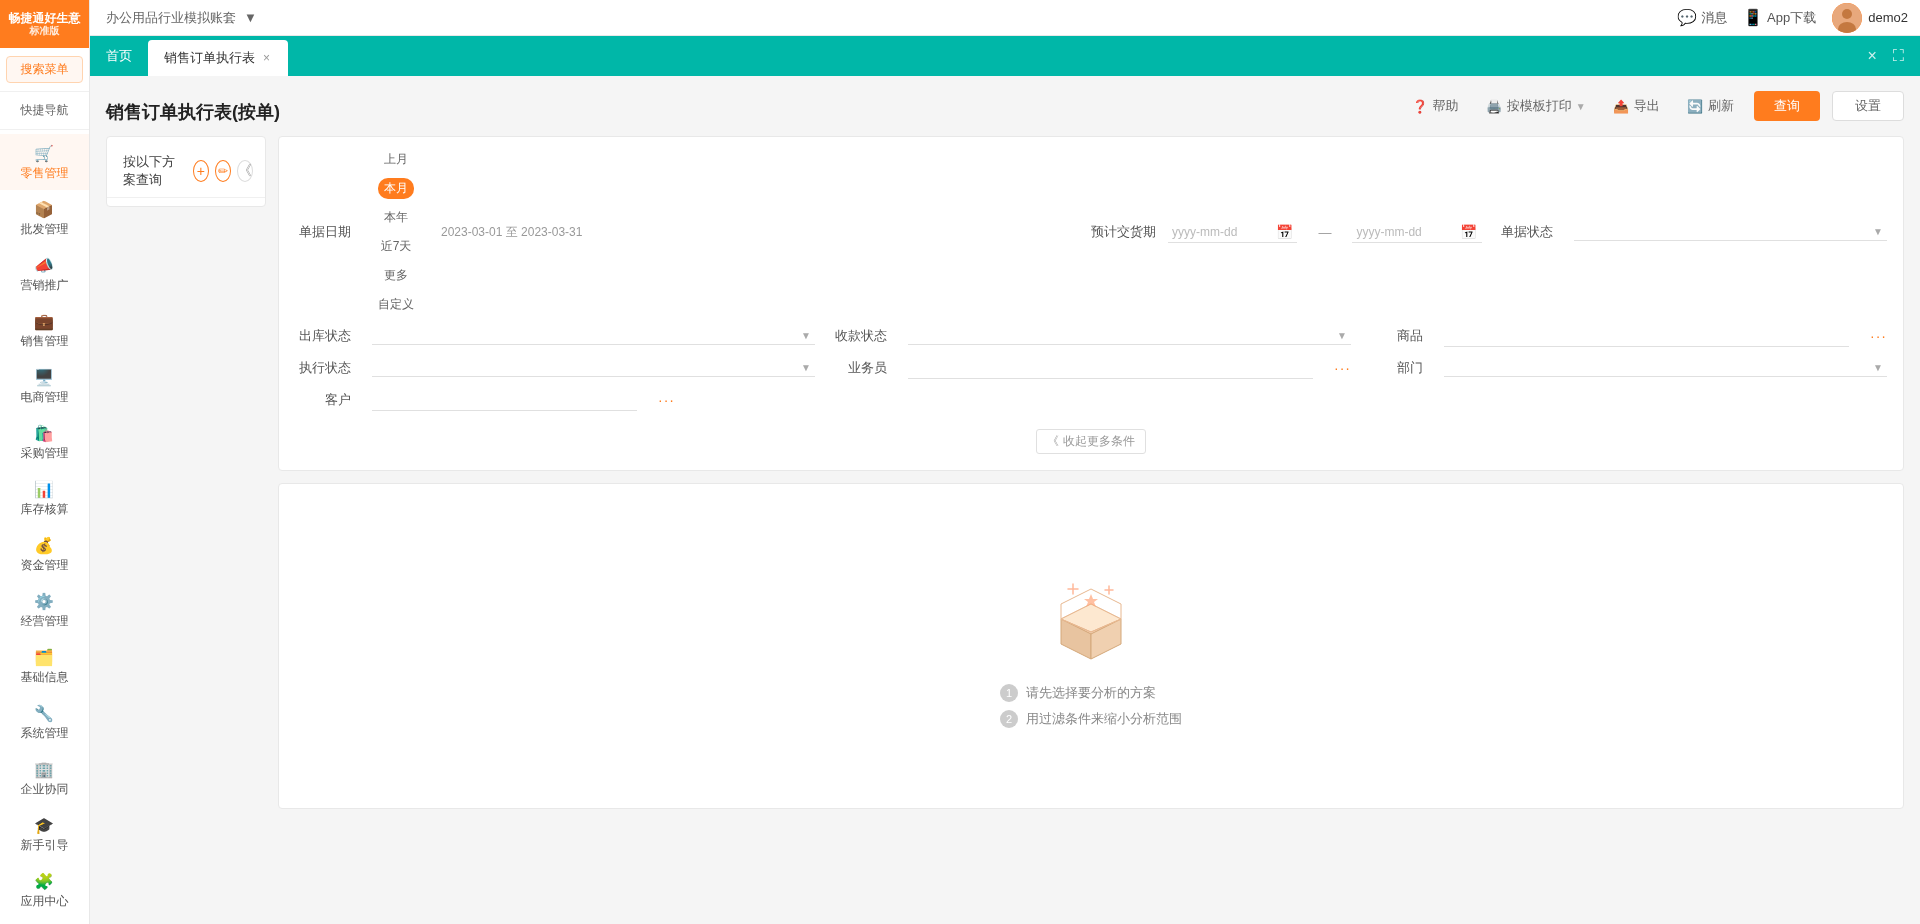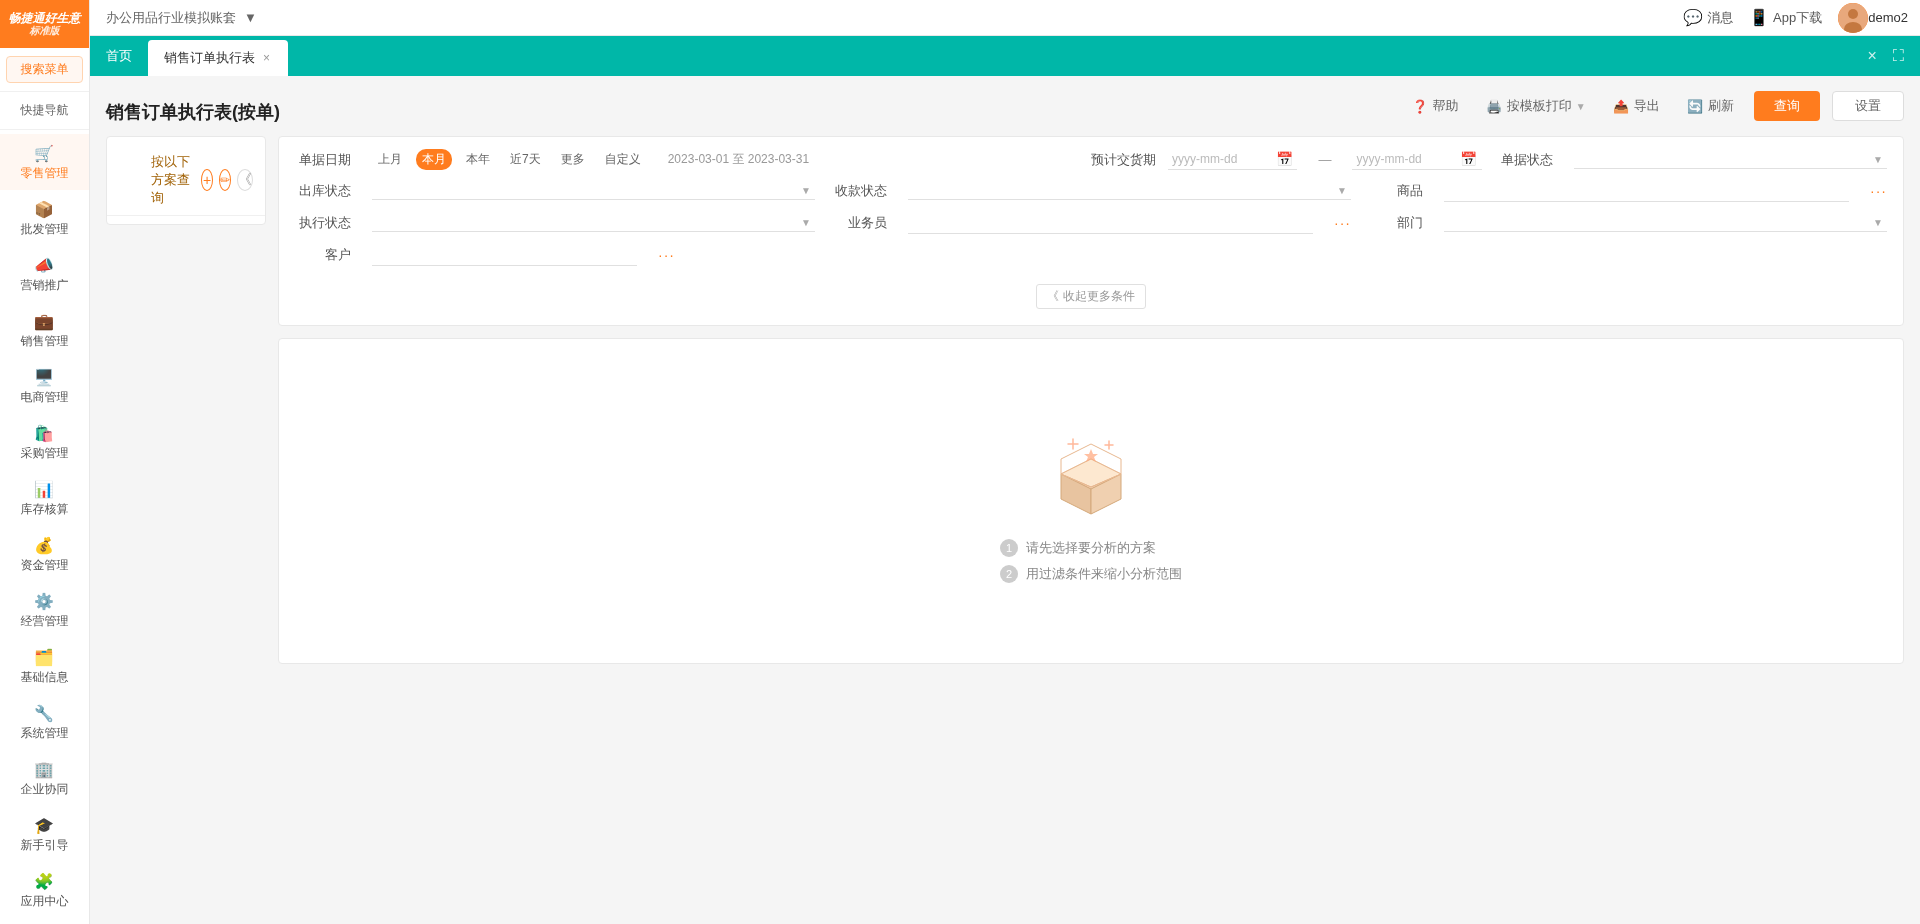--- a/index.html
+++ b/index.html
@@ -21,21 +21,20 @@
       display: flex;
       align-items: center;
       justify-content: center;
       color: #fff;
       font-size: 11px;
       font-weight: bold;
       flex-direction: column;
       line-height: 1.2;
       padding: 4px;
       text-align: center;
-      font-style: italic;
     }
     .sidebar-logo-top { font-size: 12px; }
     .sidebar-logo-bottom { font-size: 10px; color: rgba(255,255,255,0.85); }
 
     .sidebar-search {
       padding: 8px 6px;
       border-bottom: 1px solid #f0f0f0;
     }
     .sidebar-search-btn {
       width: 100%;
@@ -122,20 +121,21 @@
       align-items: center;
       gap: 4px;
       font-size: 13px;
       color: #555;
       cursor: pointer;
     }
     .topbar-action .icon { font-size: 16px; }
     .topbar-user {
       display: flex;
       align-items: center;
+      gap: 6px;
       cursor: pointer;
     }
     .topbar-avatar {
       width: 30px;
       height: 30px;
       border-radius: 50%;
       background: #ff7c1e;
       display: flex;
       align-items: center;
       justify-content: center;
@@ -369,20 +369,21 @@
       justify-content: space-between;
     }
     .filter-select-arrow { color: #aaa; font-size: 10px; }
     .filter-dots { color: #ff7c1e; cursor: pointer; font-size: 14px; letter-spacing: 1px; }
 
     
     .date-filter {
       display: flex;
       align-items: center;
       gap: 8px;
+      flex-direction: column;
     }
     .date-btn {
       font-size: 12px;
       color: #666;
       padding: 2px 6px;
       border-radius: 3px;
       cursor: pointer;
       white-space: nowrap;
     }
     .date-btn.active { background: #ff7c1e; color: #fff; border-radius: 10px; }
@@ -615,21 +616,21 @@
         </div>
         <button class="btn-primary">查询</button>
         <button class="btn-secondary">设置</button>
       </div>
     </div>
 
     <div class="main-panel">
 
       <div class="left-panel">
         <div style="display:flex;align-items:center;gap:6px;padding:8px 12px 8px 16px;border-bottom:1px solid #f0f0f0;">
-          <span style="font-size:13px;color:#a16207;margin-left:28px;">按以下方案查询</span>
+          <span style="font-size:13px;color:#404040;">按以下方案查询</span>
           <div class="scheme-action-icon">+</div>
           <div class="scheme-action-icon" style="font-size:12px;">✏</div>
           <div class="scheme-collapse-icon">《</div>
         </div>
       </div>
 
       <div class="right-panel">
 
         <div class="filter-rows">
 

